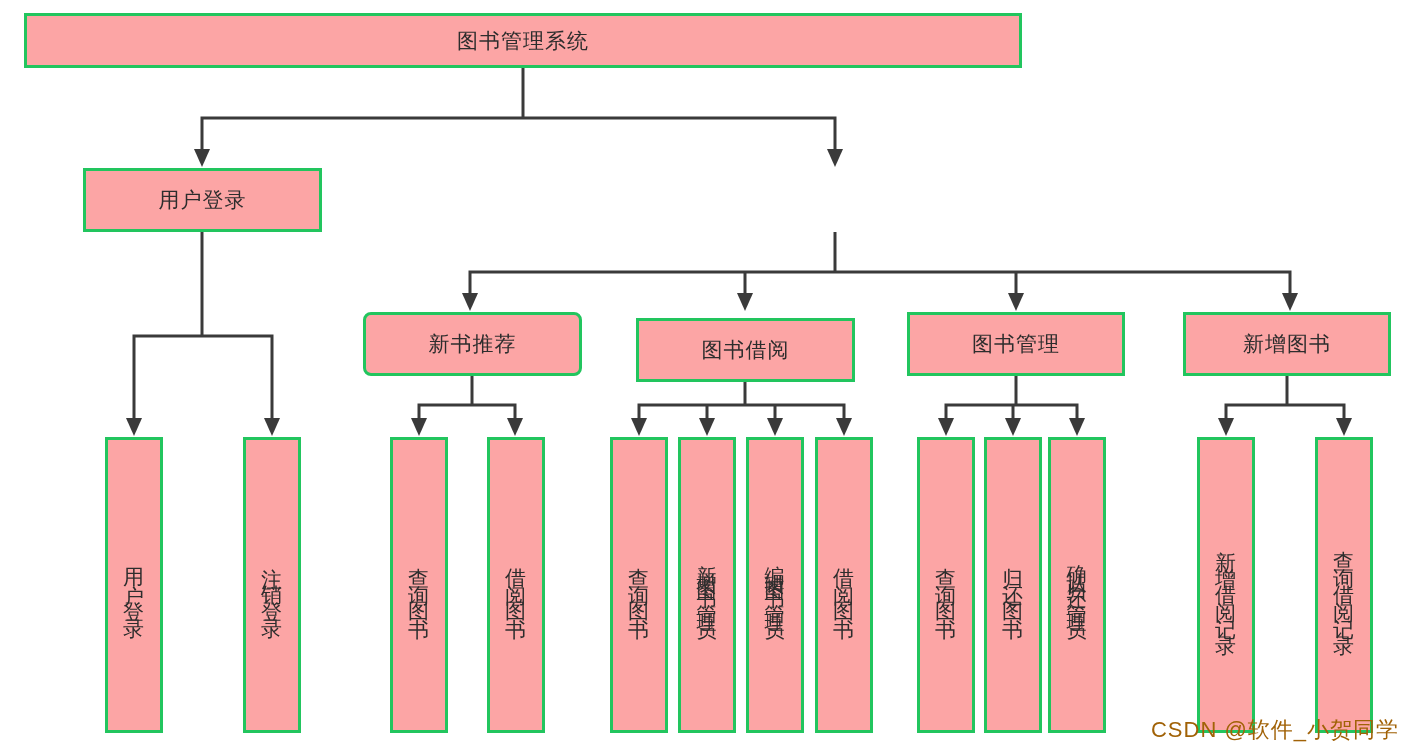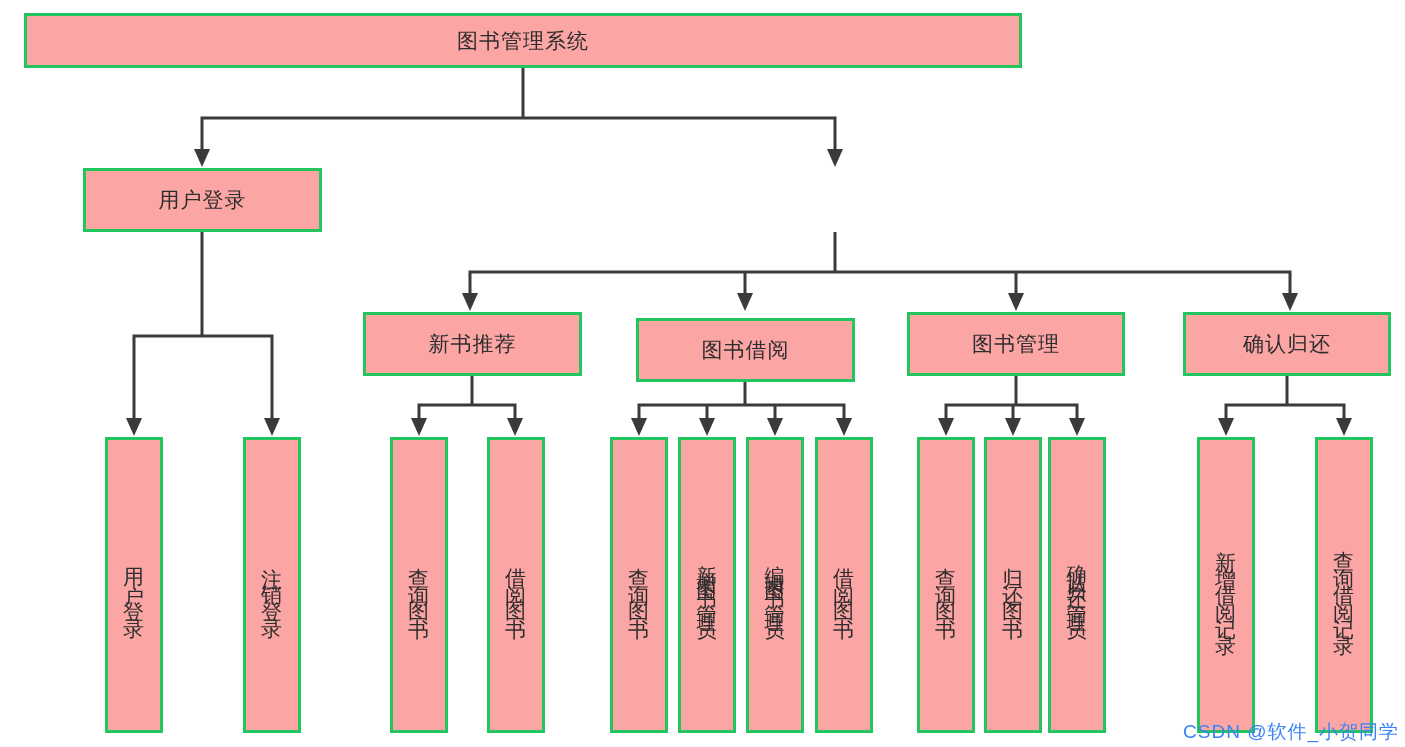--- a/index.html
+++ b/index.html
@@ -22,21 +22,21 @@
     align-items: center;
     justify-content: center;
     color: #2d2d2d;
   }
   .hbox .label { font-size: 21px; letter-spacing: 1px; white-space: nowrap; }
 
   
   #box-root { left: 24px;  top: 13px;  width: 998px; height: 55px; }
   #box-user { left: 83px;  top: 168px; width: 239px; height: 64px; }
   #box-mgmt { left: 720px; top: 168px; width: 230px; height: 64px; }
-  #box-rec  { left: 363px; top: 312px; width: 219px; height: 64px; }
+  #box-rec  { left: 363px; top: 312px; width: 219px; height: 64px; border-radius: 8px; }
   #box-bor  { left: 636px; top: 312px; width: 219px; height: 64px; margin-top: 6px; }
   #box-cur  { left: 907px; top: 312px; width: 218px; height: 64px; }
   #box-log  { left: 1183px;top: 312px; width: 208px; height: 64px; }
 
   
   .vbox { top: 437px; width: 58px; height: 296px; }
   .vbox .vlabel {
     writing-mode: vertical-rl;
     text-orientation: upright;
     font-size: 21px;
@@ -57,22 +57,22 @@
   #v-cur1  { left: 917px; }
   #v-cur2  { left: 984px; }
   #v-cur3  { left: 1048px; }
   #v-log1  { left: 1197px; }
   #v-log2  { left: 1315px; }
 
   .watermark {
     position: absolute;
     right: 6px;
     bottom: 2px;
-    font-size: 19px;
-    color: #3b82f6;
+    font-size: 22px;
+    color: #a16207;
     letter-spacing: 1px;
     white-space: nowrap;
   }
 </style>
 </head>
 <body>
 
 <div class="canvas">
 
   <svg class="connectors" width="1405" height="747" viewBox="0 0 1405 747">
@@ -133,21 +133,21 @@
   <div class="box hbox" id="box-rec">
     <span class="label">新书推荐</span>
   </div>
   <div class="box hbox" id="box-bor">
     <span class="label">图书借阅</span>
   </div>
   <div class="box hbox" id="box-cur">
     <span class="label">图书管理</span>
   </div>
   <div class="box hbox" id="box-log">
-    <span class="label">确认归还</span>
+    <span class="label">新增图书</span>
   </div>
 
   <div class="box vbox" id="v-user1">
     <span class="vlabel">用户登录</span>
   </div>
   <div class="box vbox" id="v-user2">
     <span class="vlabel">注销登录</span>
   </div>
 
   <div class="box vbox" id="v-rec1">

